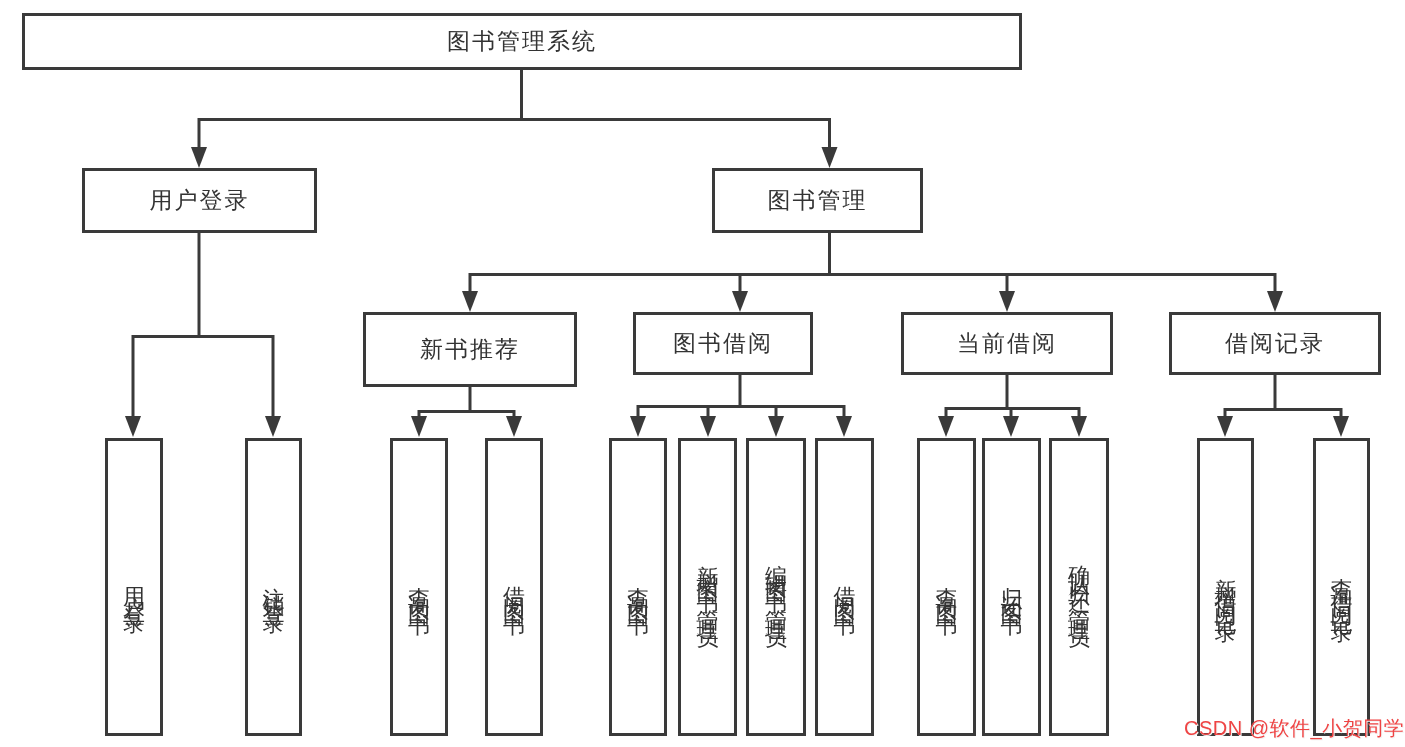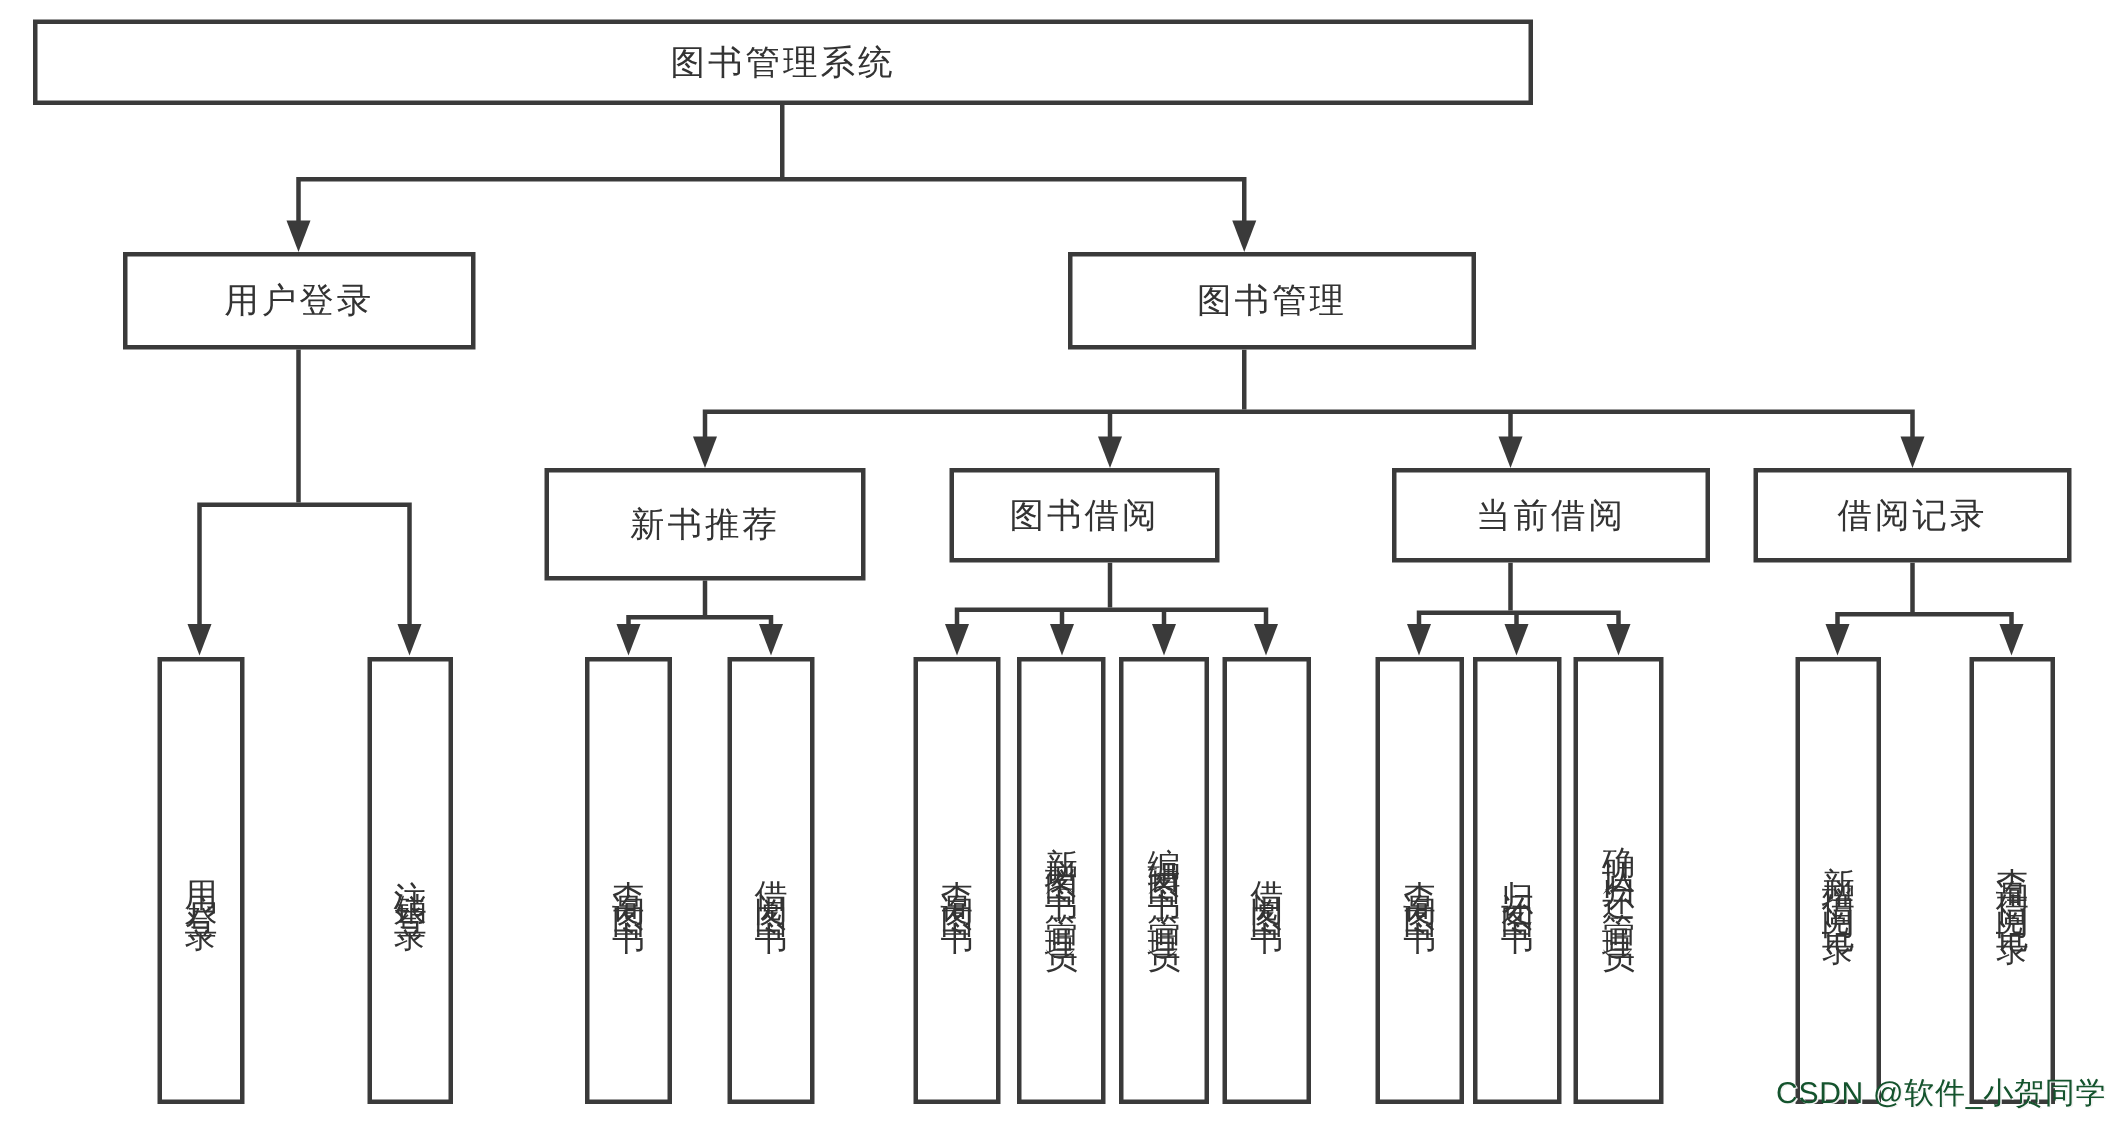--- a/index.html
+++ b/index.html
@@ -43,21 +43,21 @@
     font-size: 22px;
     letter-spacing: 9px;
     line-height: 1;
     color: #333333;
   }
   .watermark {
     position: absolute;
     left: 1184px;
     top: 715px;
     font-size: 20px;
-    color: #14532d;
+    color: #ef4444;
     letter-spacing: 0.5px;
     white-space: nowrap;
     z-index: 3;
     text-shadow: 1px 1px 0 #f2f2f2;
   }
 </style>
 </head>
 <body>
 
 <div class="canvas">
@@ -114,31 +114,31 @@
     </g>
   </svg>
 
   <div class="node hnode" style="left:22px; top:13px; width:1000px; height:57px;">
     <span>图书管理系统</span>
   </div>
 
   <div class="node hnode" style="left:82px; top:168px; width:235px; height:65px;">
     <span>用户登录</span>
   </div>
-  <div class="node hnode" style="left:712px; top:168px; width:272px; height:65px;">
+  <div class="node hnode" style="left:712px; top:168px; width:211px; height:65px;">
     <span>图书管理</span>
   </div>
 
   <div class="node hnode" style="left:363px; top:312px; width:214px; height:75px;">
     <span>新书推荐</span>
   </div>
   <div class="node hnode" style="left:633px; top:312px; width:180px; height:63px;">
     <span>图书借阅</span>
   </div>
-  <div class="node hnode" style="left:928px; top:312px; width:212px; height:63px;">
+  <div class="node hnode" style="left:901px; top:312px; width:212px; height:63px;">
     <span>当前借阅</span>
   </div>
   <div class="node hnode" style="left:1169px; top:312px; width:212px; height:63px;">
     <span>借阅记录</span>
   </div>
 
   <div class="node leaf" style="left:105px; top:438px; width:58px; height:298px;">
     <span>用户登录</span>
   </div>
   <div class="node leaf" style="left:245px; top:438px; width:57px; height:298px;">

